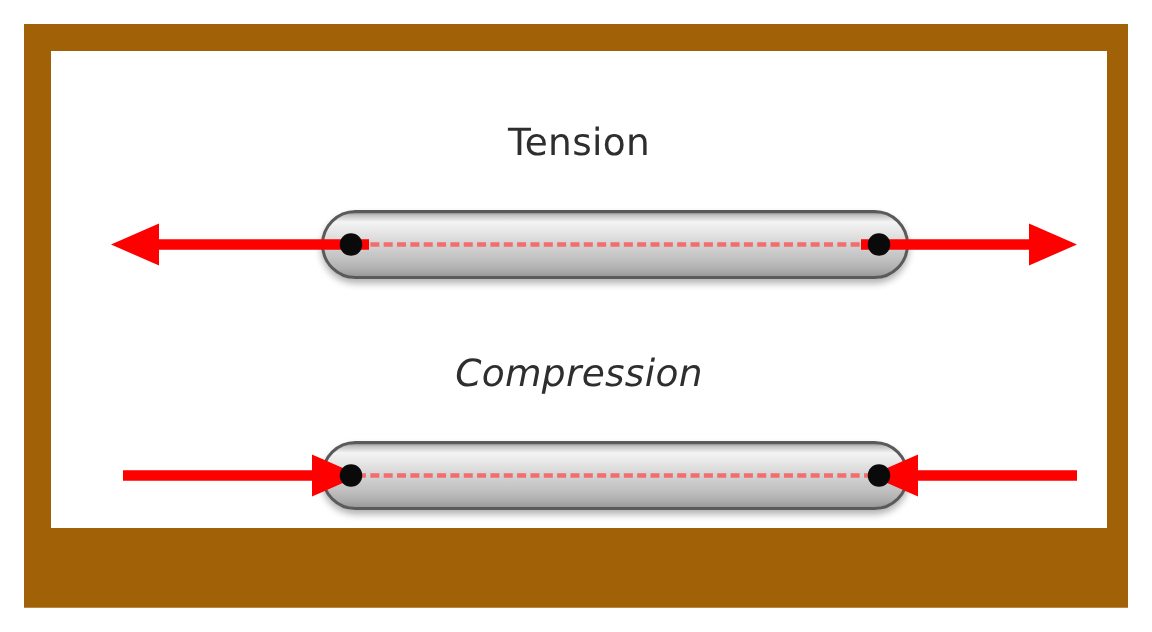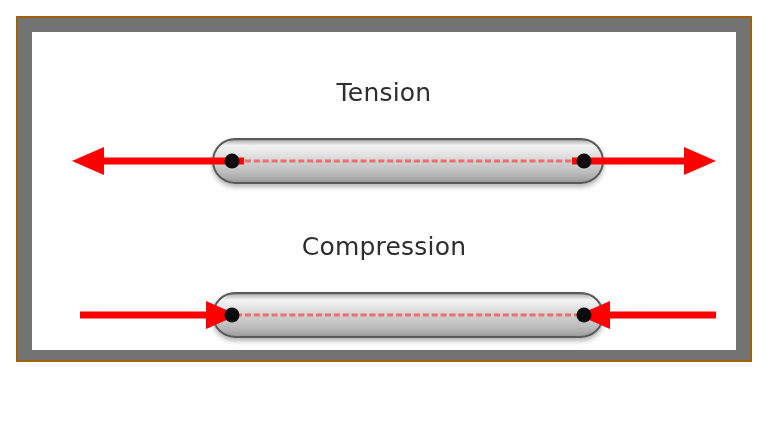--- a/index.html
+++ b/index.html
@@ -15,24 +15,24 @@
     font-family: "Liberation Sans", sans-serif;
     -webkit-font-smoothing: antialiased;
   }
 
   
   .figure-frame {
     position: absolute;
     left: 16px;
     top: 16px;
     width: 736px;
-    height: 346px;
+    height: 389px;
     box-sizing: border-box;
-    border: 2px solid #a16207;
-    background: #737373;
+    border: 4px solid #a16207;
+    background: #a16207;
   }
 
   
   .figure-inner {
     position: absolute;
     left: 0;
     top: 0;
     right: 0;
     bottom: 0;
   }
@@ -53,21 +53,21 @@
     width: 100%;
     text-align: center;
     font-family: "DejaVu Sans", sans-serif;
     font-size: 25px;
     font-weight: 400;
     color: #2e2e2e;
     letter-spacing: 0.2px;
     white-space: nowrap;
   }
   .title-tension     { top: 46px; }
-  .title-compression { top: 200px; }
+  .title-compression { top: 200px; font-style: italic; }
 
   
   .member {
     position: absolute;
     height: 46px;
     border-radius: 23px;
     box-sizing: border-box;
     border: 2px solid #5a5a5a;
     background: linear-gradient(to bottom,
         #8f8f8f 0%,

